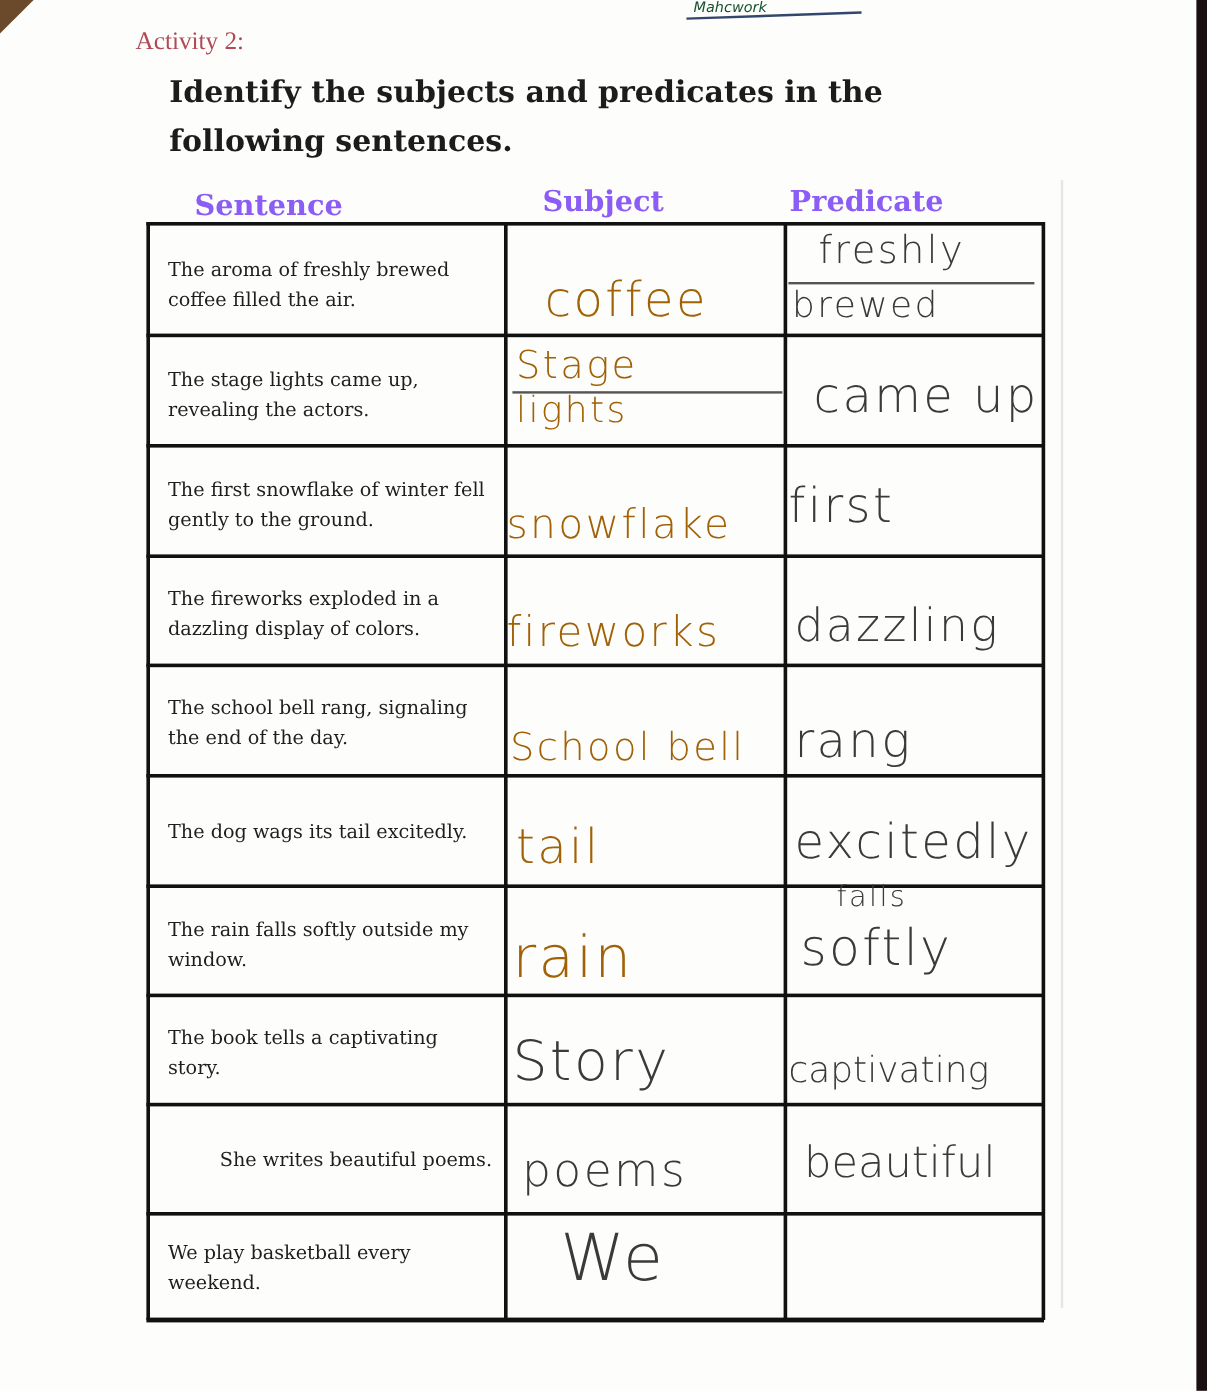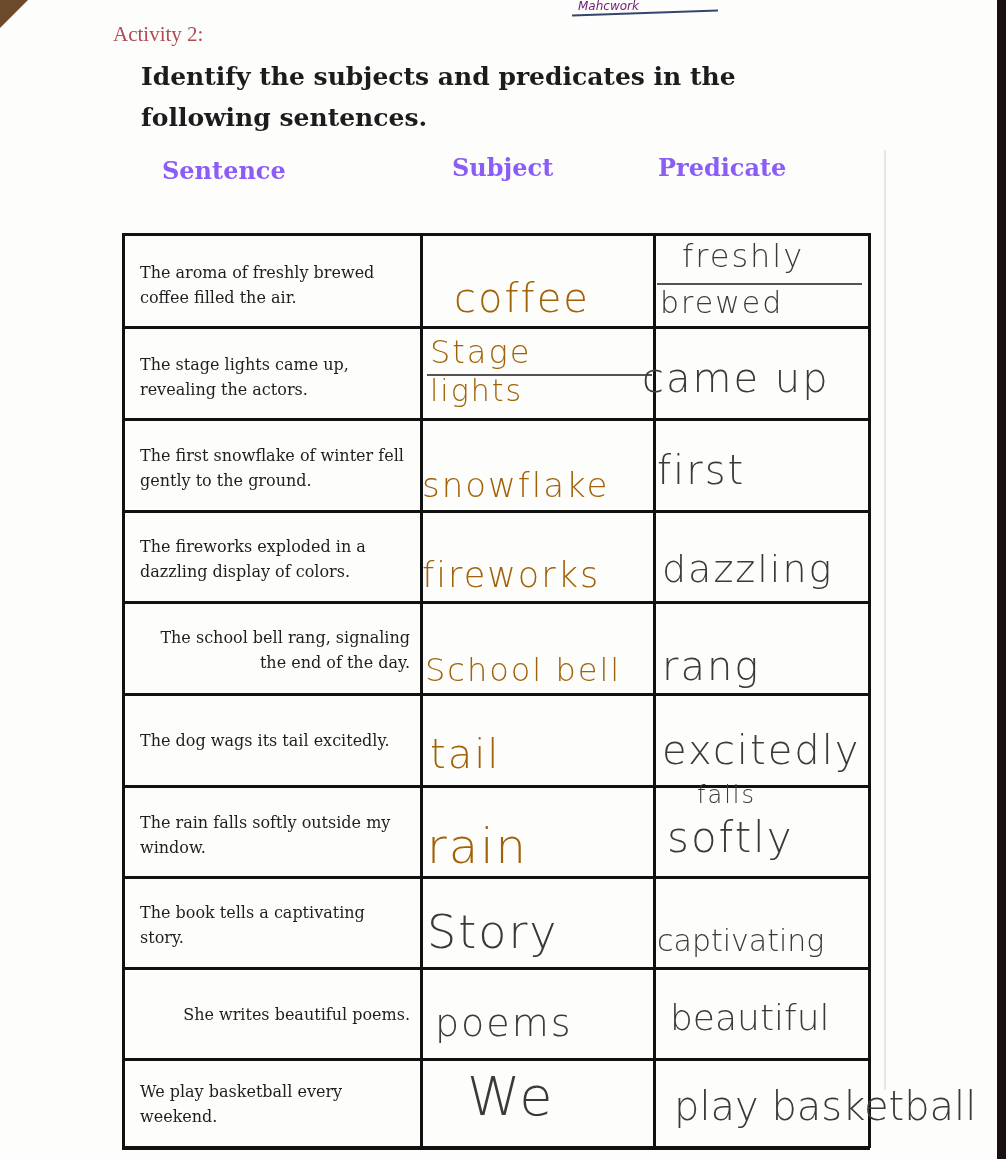--- a/index.html
+++ b/index.html
@@ -15,42 +15,42 @@
   .right-edge {
     position: absolute; right: 0; top: 0; width: 9px; height: 100%;
     background: #1a1012;
   }
   .faint-vline {
     position: absolute; left: 884px; top: 150px; width: 2px; height: 940px;
     background: #e6e6e6;
   }
   .sig {
     position: absolute; left: 578px; top: 0px; width: 140px; height: 16px;
-    color: #701a75; font-family: "DejaVu Sans", sans-serif; font-style: italic;
+    color: #14532d; font-family: "DejaVu Sans", sans-serif; font-style: italic;
     font-size: 12px; line-height: 12px; overflow: hidden;
   }
   .sig-line {
     position: absolute; left: 572px; top: 12px; width: 146px; height: 0;
     border-top: 2px solid #33476e; transform: rotate(-2deg);
   }
   .activity {
     position: absolute; left: 113px; top: 22px;
     font-family: Liberation Serif, serif; font-size: 21px; color: #b14a55;
   }
   .instructions {
     position: absolute; left: 141px; top: 56px; width: 700px;
     font-family: "DejaVu Serif", serif; font-weight: bold; font-size: 25px;
     line-height: 41px; color: #1c1c1c;
   }
   .col-head {
     position: absolute; top: 156px; font-family: "DejaVu Serif", serif;
     font-weight: bold; font-size: 24px; color: #8b5cf6;
   }
   .table {
-    position: absolute; left: 122px; top: 185px; width: 880px; height: 915px; margin-top: 48px;
+    position: absolute; left: 122px; top: 185px; width: 880px; height: 915px;
   }
   .grid-h {
     position: absolute; left: 0; width: 748px; height: 0; border-top: 3px solid #111;
   }
   .grid-v {
     position: absolute; top: 0; height: 915px; width: 0; border-left: 3px solid #111;
   }
   .cell-text {
     position: absolute; left: 18px; width: 270px;
     font-family: "DejaVu Serif", serif; font-size: 16px; line-height: 25px; color: #1e1e1e;
@@ -101,31 +101,31 @@
   <div class="cell-text" style="top:27px;">The aroma of freshly brewed coffee filled the air.</div>
   <div class="hw light" style="left:332px;top:42px;font-size:40px;">coffee</div>
   <div class="hw" style="left:560px;top:4px;font-size:32px;">freshly</div>
   <div class="underline" style="left:535px;top:50px;width:205px;"></div>
   <div class="hw" style="left:538px;top:52px;font-size:30px;">brewed</div>
 
   <div class="cell-text" style="top:119px;">The stage lights came up, revealing the actors.</div>
   <div class="hw light" style="left:308px;top:100px;font-size:32px;">Stage</div>
   <div class="underline" style="left:305px;top:141px;width:225px;"></div>
   <div class="hw light" style="left:308px;top:140px;font-size:30px;">lights</div>
-  <div class="hw" style="left:520px;top:122px;font-size:40px;">came up</div>
+  <div class="hw" style="left:556px;top:122px;font-size:40px;">came up</div>
 
   <div class="cell-text" style="top:210px;">The first snowflake of winter fell gently to the ground.</div>
   <div class="hw light" style="left:300px;top:232px;font-size:34px;">snowflake</div>
   <div class="hw" style="left:535px;top:214px;font-size:40px;">first</div>
 
   <div class="cell-text" style="top:301px;">The fireworks exploded in a dazzling display of colors.</div>
   <div class="hw light" style="left:300px;top:322px;font-size:35px;">fireworks</div>
   <div class="hw" style="left:540px;top:314px;font-size:38px;">dazzling</div>
 
-  <div class="cell-text" style="top:392px;text-align:right;">The school bell rang, signaling the end of the day.</div>
+  <div class="cell-text" style="top:392px;">The school bell rang, signaling the end of the day.</div>
   <div class="hw light" style="left:303px;top:418px;font-size:32px;">School bell</div>
   <div class="hw" style="left:540px;top:410px;font-size:40px;">rang</div>
 
   <div class="cell-text" style="top:495px;">The dog wags its tail excitedly.</div>
   <div class="hw light" style="left:308px;top:498px;font-size:40px;">tail</div>
   <div class="hw" style="left:540px;top:494px;font-size:40px;">excitedly</div>
 
   <div class="cell-text" style="top:577px;">The rain falls softly outside my window.</div>
   <div class="hw light" style="left:305px;top:585px;font-size:48px;">rain</div>
   <div class="hw" style="left:575px;top:548px;font-size:24px;">falls</div>
@@ -134,14 +134,13 @@
   <div class="cell-text" style="top:667px;">The book tells a captivating story.</div>
   <div class="hw" style="left:305px;top:672px;font-size:46px;">Story</div>
   <div class="hw" style="left:535px;top:690px;font-size:30px;letter-spacing:0px;">captivating</div>
 
   <div class="cell-text" style="top:769px;text-align:right;">She writes beautiful poems.</div>
   <div class="hw" style="left:313px;top:768px;font-size:38px;">poems</div>
   <div class="hw" style="left:548px;top:764px;font-size:36px;letter-spacing:0px;">beautiful</div>
 
   <div class="cell-text" style="top:846px;">We play basketball every weekend.</div>
   <div class="hw" style="left:345px;top:832px;font-size:54px;">We</div>
-  <div class="hw" style="left:552px;top:850px;font-size:40px;letter-spacing:0px;">play basketball</div>
 </div>
 
 </body></html>

